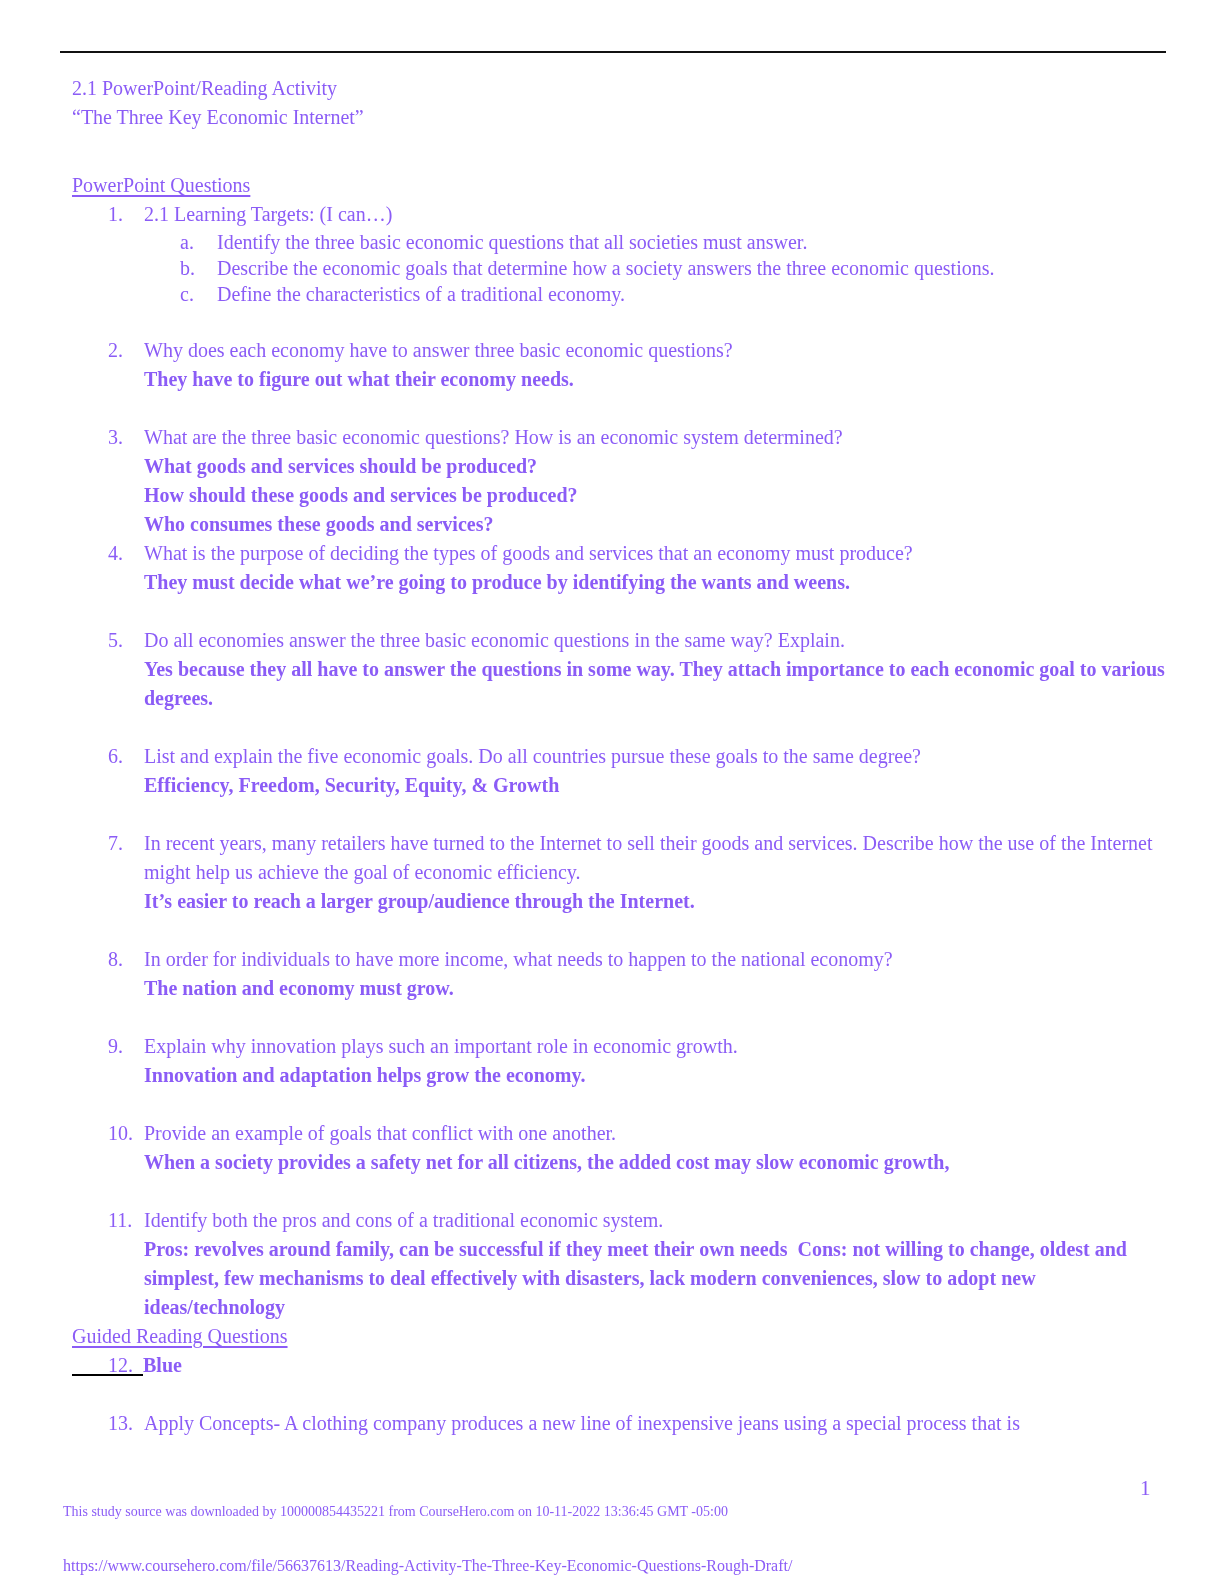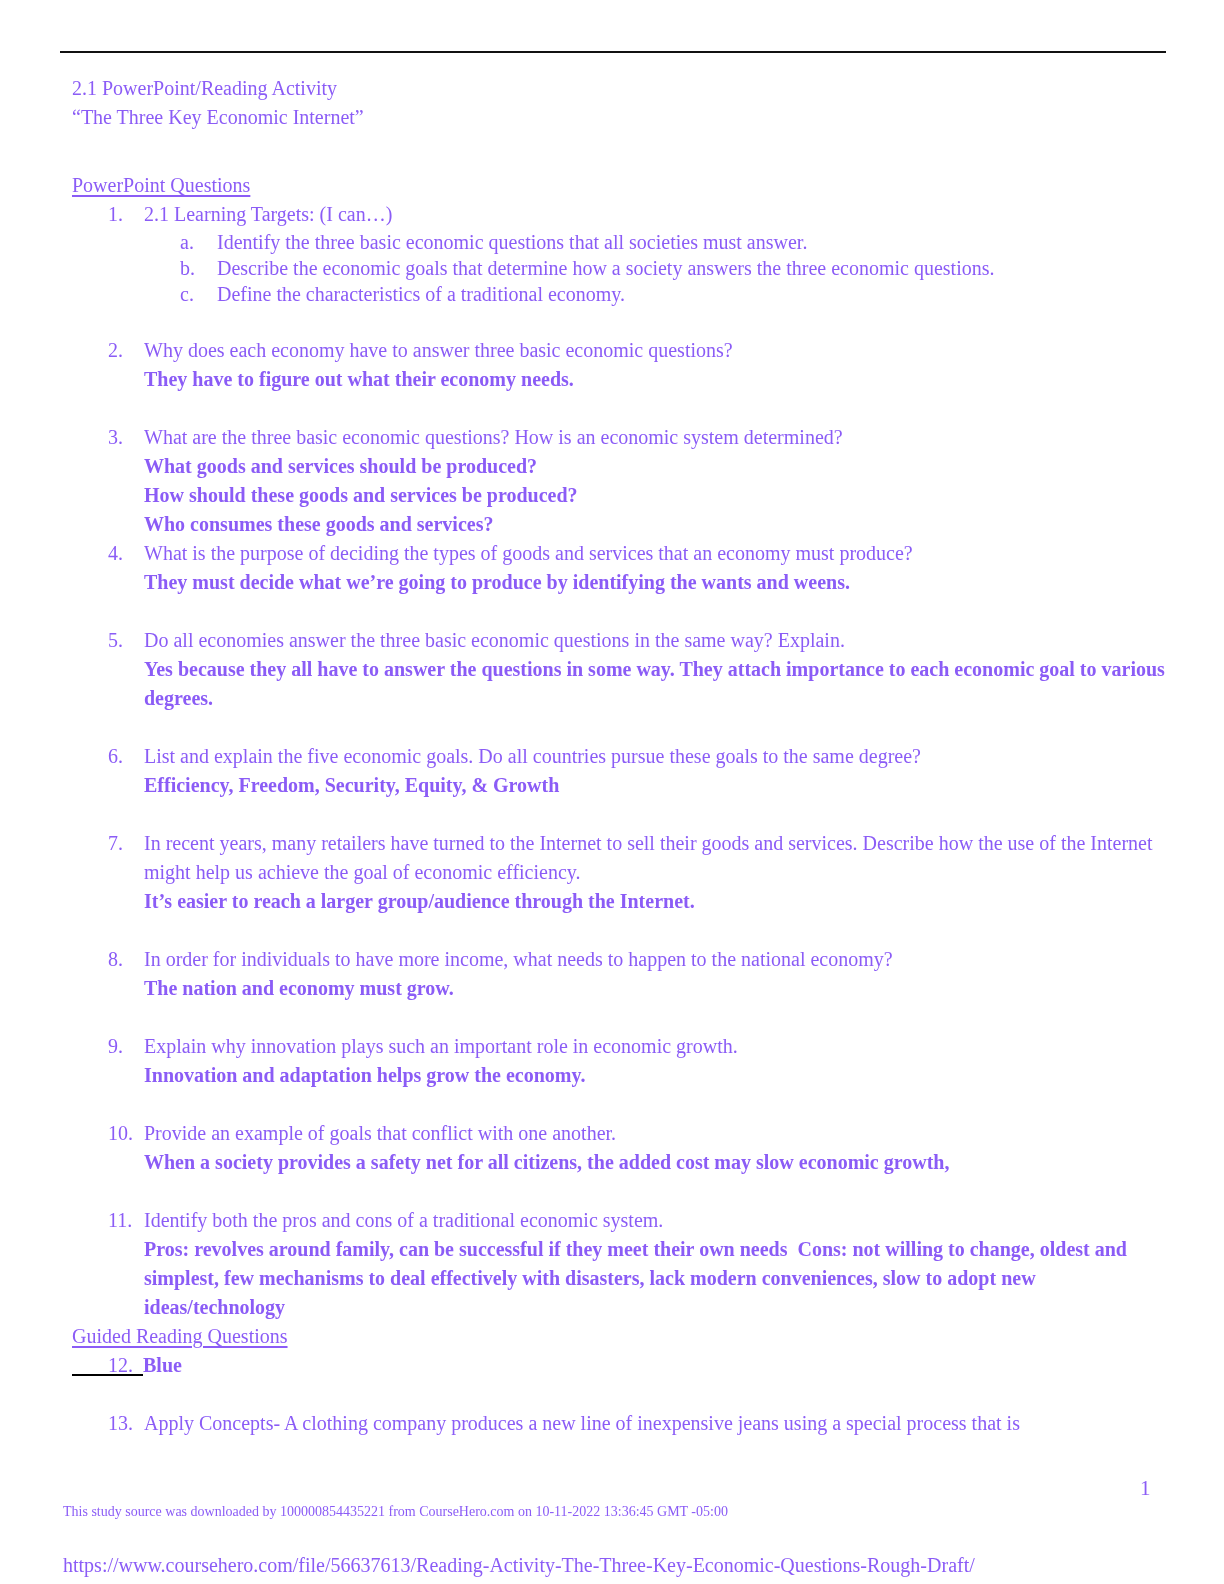--- a/index.html
+++ b/index.html
@@ -57,21 +57,21 @@
     left: 63px;
     top: 1502px;
     font-size: 14px;
     line-height: 19px;
   }
   .page-num { position: absolute; left: 1140px; top: 1474px; font-size: 21px; }
   .footer-url {
     position: absolute;
     left: 63px;
     top: 1556px;
-    font-size: 20px;
+    font-size: 16px;
     line-height: 19px;
     text-align: center;
   }
 </style>
 </head>
 <body>
 
 <div class="page">
 
   <div class="top-rule"></div>

